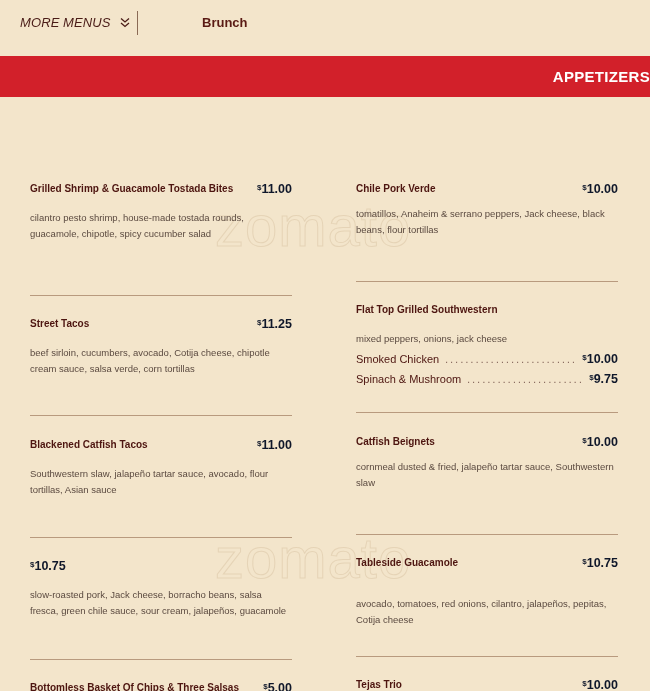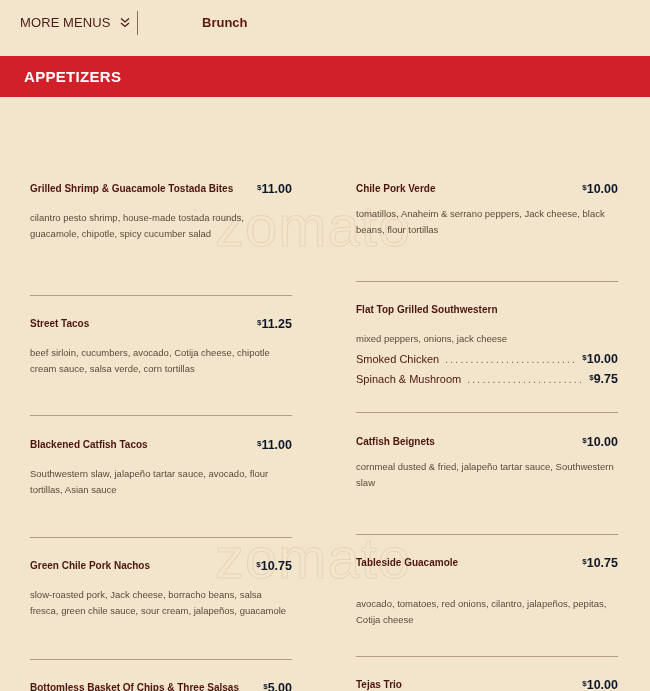--- a/index.html
+++ b/index.html
@@ -9,35 +9,35 @@
     font-family: "Liberation Sans", sans-serif;
     color: #5a1a14;
   }
   .topbar {
     height: 56px; position: relative;
     display: flex; align-items: center;
   }
   .more-menus {
     position: absolute; left: 20px; top: 15px;
     font-size: 13px; color: #4a1c17; letter-spacing: 0.1px;
-    display: flex; align-items: center; gap: 8px; cursor: pointer;
+    display: flex; align-items: center; gap: 8px; cursor: pointer; font-style: italic;
   }
   .chev { width: 12px; height: 12px; display: inline-block; }
   .sep {
     position: absolute; left: 137px; top: 11px;
     width: 1px; height: 24px; background: #8a6a55;
   }
   .current-menu {
     position: absolute; left: 154px; top: 15px;
     font-size: 13px; font-weight: bold; color: #5a1a14; margin-left: 48px;
   }
   .banner {
     position: absolute; left: 0; top: 56px; width: 650px; height: 41px;
     background: #d2202a;
-    display: flex; align-items: center; justify-content: flex-start; padding-left: 24px;
+    display: flex; align-items: center; justify-content: flex-end;
   }
   .banner span {
     color: #fff; font-weight: bold; font-size: 15px; letter-spacing: 0.3px;
   }
   .watermark {
     position: absolute; font-size: 58px; color: transparent;
     -webkit-text-stroke: 1px rgba(180,150,110,0.22);
     font-family: "Liberation Sans", sans-serif; letter-spacing: 1px;
     pointer-events: none;
   }
@@ -115,21 +115,20 @@
     <div class="item-head">
       <div class="item-name">Blackened Catfish Tacos</div>
       <div class="price"><span class="cur">$</span><span>11.00</span></div>
     </div>
     <div class="desc">Southwestern slaw, jalapeño tartar sauce, avocado, flour tortillas, Asian sauce</div>
   </div>
   <div class="rule" style="top:481px;"></div>
 
   <div class="item" style="top:503px;">
     <div class="item-head">
-      <div class="item-name">Green Chile Pork Nachos</div>
       <div class="price"><span class="cur">$</span><span>10.75</span></div>
     </div>
     <div class="desc">slow-roasted pork, Jack cheese, borracho beans, salsa fresca, green chile sauce, sour cream, jalapeños, guacamole</div>
   </div>
   <div class="rule" style="top:603px;"></div>
 
   <div class="item" style="top:625px;">
     <div class="item-head">
       <div class="item-name">Bottomless Basket Of Chips &amp; Three Salsas</div>
       <div class="price"><span class="cur">$</span><span>5.00</span></div>

